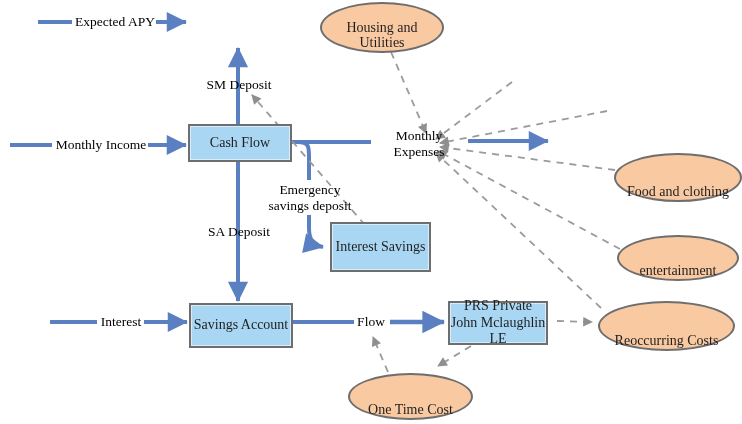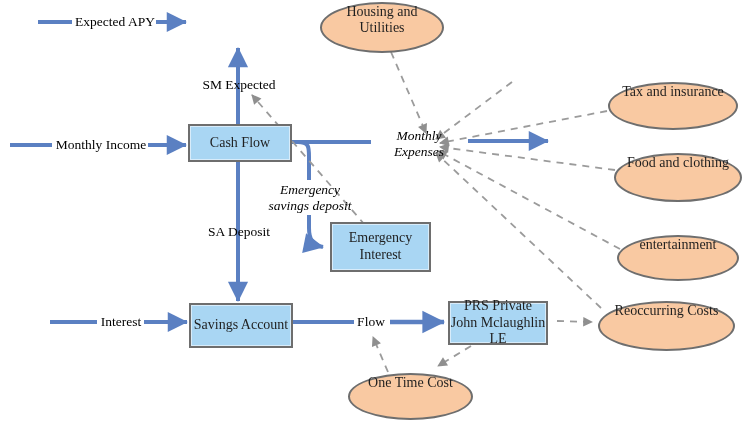--- a/index.html
+++ b/index.html
@@ -8,29 +8,29 @@
     font-family:"Liberation Serif","DejaVu Serif",serif;
   }
   .wires{position:absolute;left:0;top:0;width:742px;height:424px;}
   .stock{
     position:absolute;display:flex;align-items:center;justify-content:center;
     text-align:center;background:#a9d6f3;border:2px solid #6e6e6e;
     box-shadow:inset 0 0 0 1px rgba(255,255,255,.55);
     color:#1f1f1f;font-size:14px;line-height:1.18;box-sizing:border-box;
   }
   .bubble{
-    position:absolute;display:flex;align-items:flex-start;justify-content:center;
+    position:absolute;display:flex;align-items:flex-end;justify-content:center;
     text-align:center;background:#f9c9a2;border:2px solid #6e6e6e;border-radius:50%;
     color:#1f1f1f;font-size:14px;line-height:1.12;box-sizing:border-box;padding:0 8px;
   }
   .flabel{
     position:absolute;transform:translate(-50%,-50%);
     color:#000000;font-size:13.5px;line-height:1.16;text-align:center;white-space:nowrap;
   }
-  .flabel.wrap{white-space:normal;font-style:italic;}
+  .flabel.wrap{white-space:normal;}
 </style>
 </head>
 <body>
 
 <div class="stage">
 
   <svg class="wires" width="742" height="424" viewBox="0 0 742 424" xmlns="http://www.w3.org/2000/svg">
     <defs>
       <marker id="mB" viewBox="0 0 12 12" refX="11" refY="6" markerWidth="5.5" markerHeight="5.5" orient="auto-start-reverse">
         <path d="M0.5,0.5 L11.5,6 L0.5,11.5 Z" fill="#5b80c2"></path>
@@ -68,50 +68,47 @@
       <line x1="388" y1="372" x2="373" y2="337" marker-end="url(#mG)"></line>
       <line x1="471" y1="346" x2="438" y2="366" marker-end="url(#mG)"></line>
       <line x1="557" y1="321" x2="592" y2="322" marker-end="url(#mG)"></line>
     </g>
   </svg>
 
   <div class="stock" style="left:188px;top:124px;width:104px;height:38px">
     <span>Cash Flow</span>
   </div>
   <div class="stock" style="left:330px;top:222px;width:101px;height:50px">
-    <span>Emergency Interest</span>
+    <span>Interest Savings</span>
   </div>
   <div class="stock" style="left:189px;top:303px;width:104px;height:45px">
     <span>Savings Account</span>
   </div>
   <div class="stock" style="left:448px;top:301px;width:100px;height:44px">
     <span>PRS Private John Mclaughlin LE</span>
   </div>
 
   <div class="bubble" style="left:320px;top:2px;width:124px;height:51px">
     <span>Housing and Utilities</span>
-  </div>
-  <div class="bubble" style="left:608px;top:82px;width:130px;height:48px">
-    <span>Tax and insurance</span>
   </div>
   <div class="bubble" style="left:614px;top:153px;width:128px;height:49px">
     <span>Food and clothing</span>
   </div>
   <div class="bubble" style="left:617px;top:235px;width:122px;height:46px">
     <span>entertainment</span>
   </div>
   <div class="bubble" style="left:598px;top:301px;width:137px;height:50px">
     <span>Reoccurring Costs</span>
   </div>
   <div class="bubble" style="left:348px;top:373px;width:125px;height:47px">
     <span>One Time Cost</span>
   </div>
 
   <div class="flabel" style="left:115px;top:22px">Expected APY</div>
-  <div class="flabel" style="left:239px;top:85px">SM Expected</div>
+  <div class="flabel" style="left:239px;top:85px">SM Deposit</div>
   <div class="flabel" style="left:101px;top:145px">Monthly Income</div>
   <div class="flabel wrap" style="left:310px;top:198px;width:104px">Emergency savings deposit</div>
   <div class="flabel" style="left:239px;top:232px">SA Deposit</div>
   <div class="flabel wrap" style="left:419px;top:144px;width:68px">Monthly Expenses</div>
   <div class="flabel" style="left:121px;top:322px">Interest</div>
   <div class="flabel" style="left:371px;top:322px">Flow</div>
 
 </div>
 
 </body></html>

